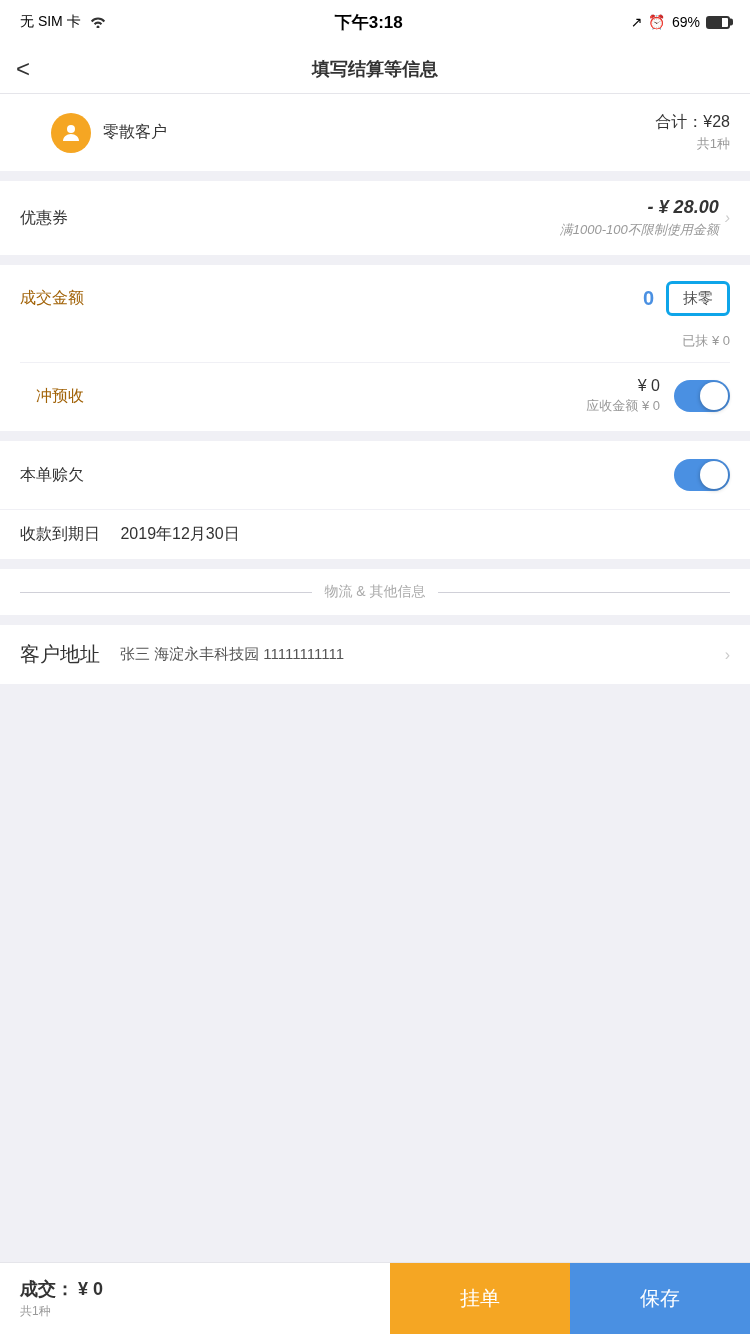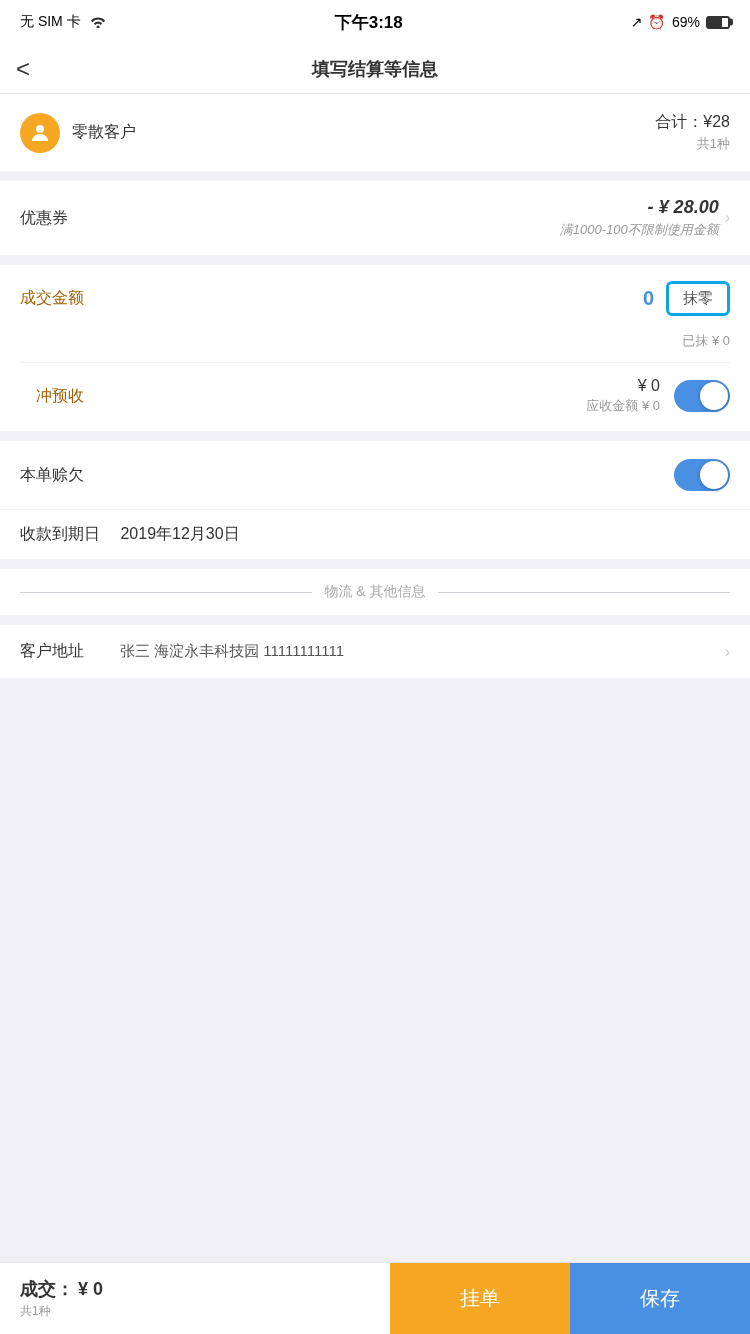--- a/index.html
+++ b/index.html
@@ -79,20 +79,21 @@
       background: #fff;
       margin-bottom: 10px;
     }
 
     
     .customer-row {
       display: flex;
       align-items: center;
       justify-content: space-between;
       padding: 18px 20px;
+      margin-left: 31px;
     }
     .customer-left {
       display: flex;
       align-items: center;
       gap: 12px;
     }
     .customer-avatar {
       width: 40px; height: 40px;
       border-radius: 50%;
       background: #f5a623;
@@ -289,24 +290,24 @@
 
     
     .address-row {
       display: flex;
       align-items: center;
       justify-content: space-between;
       padding: 16px 20px;
       cursor: pointer;
     }
     .address-label {
-      font-size: 16px;
+      font-size: 20px;
       color: #333;
       flex-shrink: 0;
-      margin-right: 36px;
+      margin-right: 20px;
     }
     .address-value {
       font-size: 15px;
       color: #555;
       flex: 1;
       text-align: left;
     }
 
     
     .bottom-bar {

